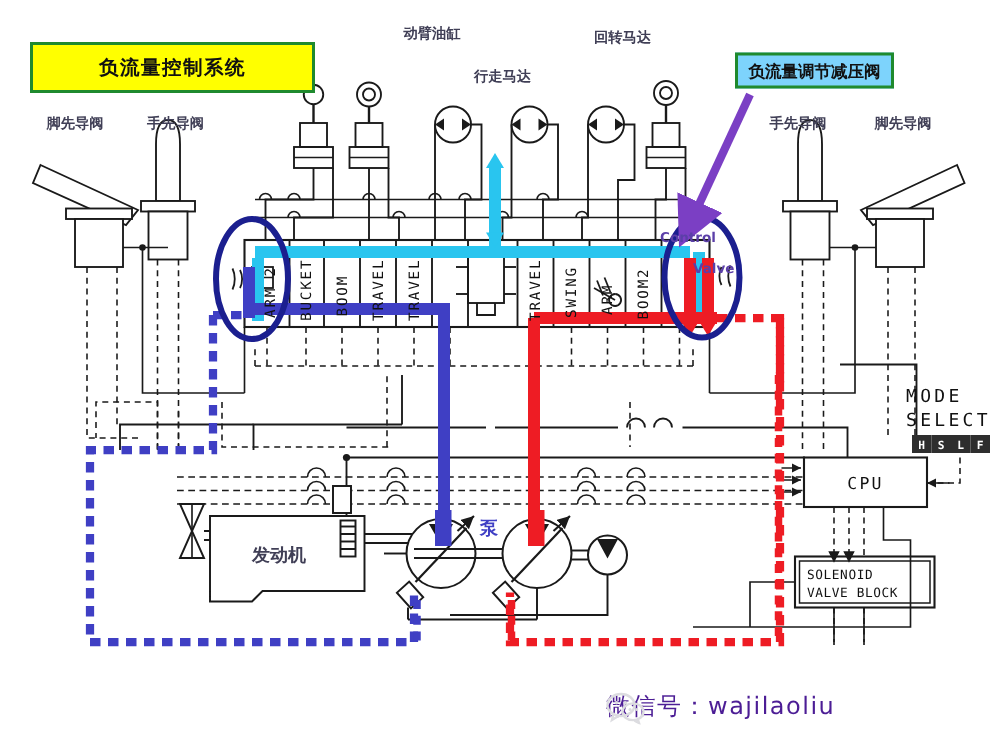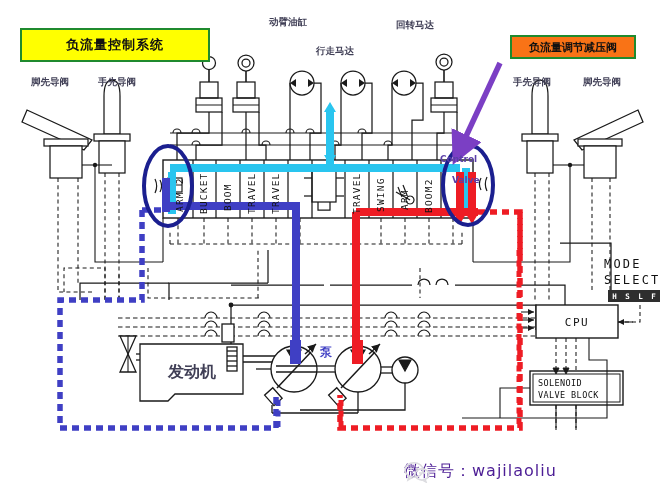--- a/index.html
+++ b/index.html
@@ -7,22 +7,22 @@
        font-family:"Liberation Sans","DejaVu Sans",sans-serif;}
   #stage{position:relative;width:667px;height:500px;background:#ffffff;}
   #stage svg{position:absolute;left:0;top:0;}
   .cnlbl{position:absolute;font-family:"DejaVu Sans","Liberation Sans",sans-serif;
          font-size:9.5px;font-weight:bold;color:#403f56;white-space:nowrap;}
   .title-box{position:absolute;left:20px;top:28px;width:190px;height:34px;
              background:#ffff00;border:2.5px solid #1f8a2e;box-sizing:border-box;
              display:flex;align-items:center;justify-content:center;}
   .title-box span{font-family:"DejaVu Serif","Liberation Serif",serif;
              font-size:13px;font-weight:bold;color:#111;letter-spacing:1px;}
-  .callout-box{position:absolute;left:510px;top:35px;width:126px;height:24px;
-             background:#f97316;border:2.2px solid #1f8a2e;box-sizing:border-box;
+  .callout-box{position:absolute;left:490px;top:35px;width:106px;height:24px;
+             background:#7dd3fc;border:2.2px solid #1f8a2e;box-sizing:border-box;
              display:flex;align-items:center;justify-content:center;z-index:6;}
   .callout-box span{font-family:"DejaVu Serif","Liberation Serif",serif;
              font-size:11px;font-weight:bold;color:#111;}
   .cvlbl{position:absolute;font-family:"DejaVu Sans",sans-serif;font-size:9px;
          font-weight:bold;color:#5b3fa8;z-index:3;margin-top:32px;}
   .vtext{font-family:"DejaVu Sans Mono","Liberation Mono",monospace;font-size:9.5px;
          fill:#111;letter-spacing:1.2px;}
   .modetxt{font-family:"DejaVu Sans Mono","Liberation Mono",monospace;font-size:12px;
          fill:#111;letter-spacing:2.2px;}
   .boxtxt{font-family:"DejaVu Sans Mono","Liberation Mono",monospace;font-size:11px;
@@ -436,32 +436,32 @@
 
   <div class="title-box">
     <span>负流量控制系统</span>
   </div>
 
   <div class="callout-box">
     <span>负流量调节减压阀</span>
   </div>
 
   <div class="cvlbl" style="left:440px;top:122px;">Control</div>
-  <div class="cvlbl" style="left:452px;top:143px;">Valve</div>
+  <div class="cvlbl" style="left:462px;top:143px;">Valve</div>
 
   <div class="cnlbl" style="left:233px;top:16px;margin-left:36px;">动臂油缸</div>
   <div class="cnlbl" style="left:316px;top:18px;margin-top:27px;">行走马达</div>
   <div class="cnlbl" style="left:396px;top:19px;text-align:center;">回转马达</div>
 
   <div class="cnlbl" style="left:31px;top:76px;">脚先导阀</div>
   <div class="cnlbl" style="left:98px;top:76px;">手先导阀</div>
   <div class="cnlbl" style="left:513px;top:76px;">手先导阀</div>
   <div class="cnlbl" style="left:583px;top:76px;">脚先导阀</div>
 
-  <div class="cnlbl" style="left:168px;top:362px;font-size:16px;color:#403f56;">发动机</div>
+  <div class="cnlbl" style="left:168px;top:362px;font-size:12px;color:#403f56;">发动机</div>
   <div class="cnlbl" style="left:320px;top:344px;font-size:12px;color:#3f3fc4;">泵</div>
 
   <div class="wm">
     <svg width="26" height="22" viewBox="0 0 26 22">
       <ellipse cx="10" cy="9" rx="9" ry="7.3" fill="none" stroke="#dcdce0" stroke-width="1.6"></ellipse>
       <path d="M5,15 L4,19 L8,16.5" fill="none" stroke="#dcdce0" stroke-width="1.6"></path>
       <ellipse cx="18" cy="13.5" rx="7" ry="5.6" fill="none" stroke="#dcdce0" stroke-width="1.6"></ellipse>
       <path d="M21,18 L22,21 L19,19.4" fill="none" stroke="#dcdce0" stroke-width="1.6"></path>
       <circle cx="7" cy="7.5" r="1.2" fill="#dcdce0"></circle>
       <circle cx="13" cy="7.5" r="1.2" fill="#dcdce0"></circle>

